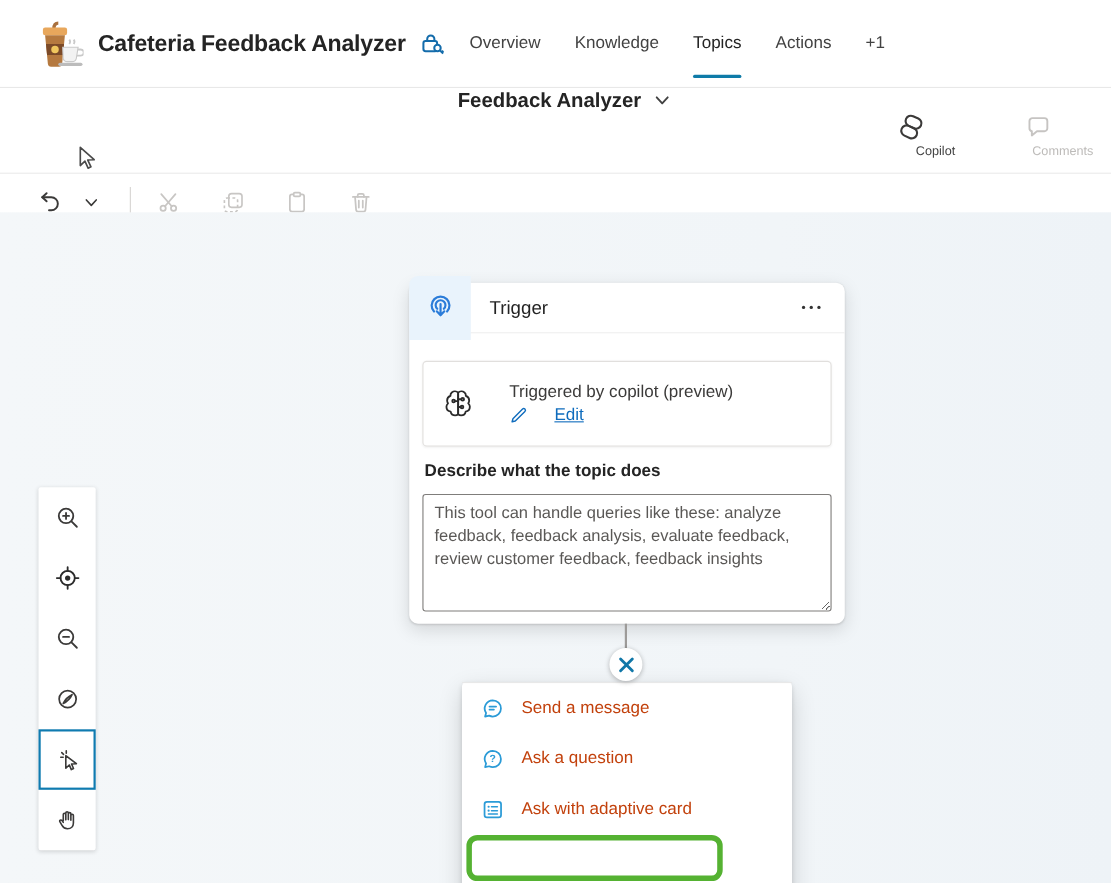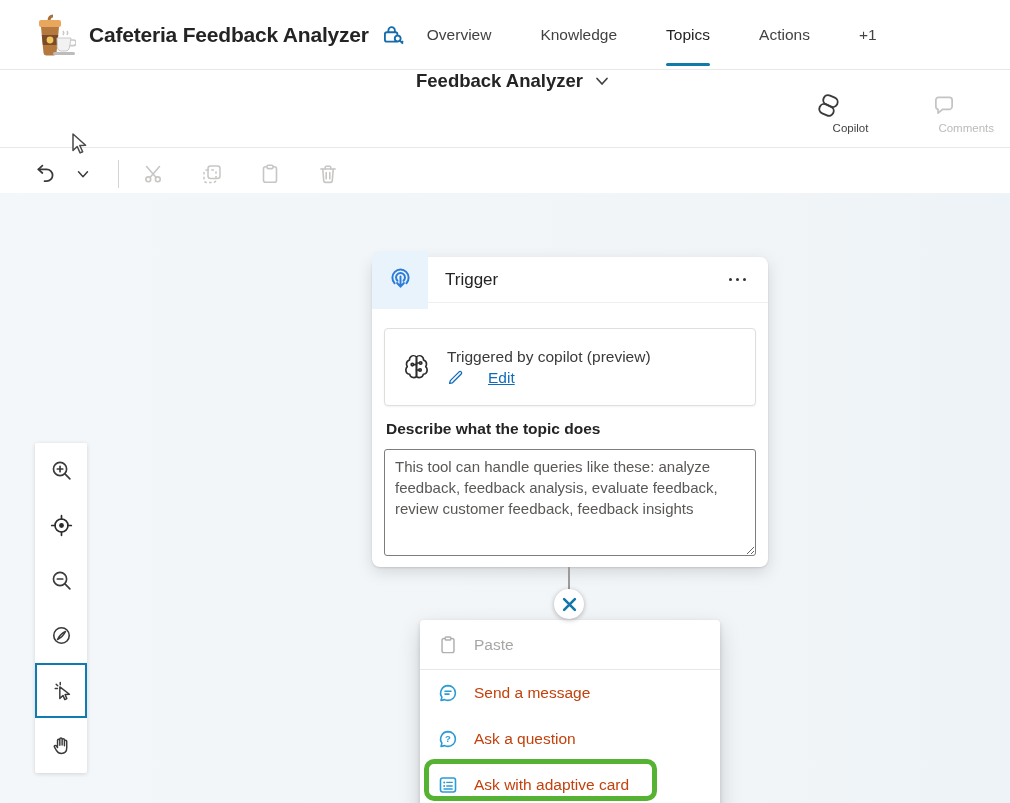--- a/index.html
+++ b/index.html
@@ -1,25 +1,25 @@
 <!DOCTYPE html>
 <html><head>
 <meta charset="utf-8">
 <style>
   * { margin:0; padding:0; box-sizing:border-box; }
   html,body { background:#fff; }
   body { font-family:"Liberation Sans", sans-serif; color:#242424; }
   .page { position:relative; width:1010px; height:803px; overflow:hidden; background:#fff; }
 
   
-  .hdr { display:flex; align-items:center; height:70px; padding:0 24px 0 26px; border-bottom:1px solid #e8e8e8; background:#fff; }
+  .hdr { display:flex; align-items:center; height:80px; padding:0 24px 0 26px; border-bottom:1px solid #e8e8e8; background:#fff; }
   .logo { width:50px; height:48px; flex:0 0 auto; }
   .app-title { margin-left:13px; font-size:21px; font-weight:700; letter-spacing:-.2px; white-space:nowrap; }
   .lock-badge { margin-left:10px; display:flex; align-items:center; }
-  .tabs { display:flex; gap:49px; margin-left:21px; height:62px; align-items:center;justify-content:center; }
+  .tabs { display:flex; gap:31px; margin-left:21px; height:62px; align-items:center;justify-content:center; }
   .tab { position:relative; height:62px; display:flex; align-items:center; font-size:15.5px; color:#424242; cursor:pointer; }
   .tab.active { font-weight:400; color:#242424; }
   .tab.active::after { content:""; position:absolute; left:0; right:0; bottom:0; height:3px; border-radius:3px; background:#0e7ba8; }
 
   
   .sub { display:flex; align-items:center; height:78px; padding:0 16px 0 34px; border-bottom:1px solid #e8e8e8; background:#fff;flex-direction:column; }
   .topic-picker { display:flex; align-items:center; gap:9px; cursor:pointer; }
   .topic-name { font-size:18.5px; font-weight:700; }
   .sub-right { margin-left:auto; display:flex; gap:26px; }
   .icon-btn { display:flex; flex-direction:column; align-items:center; gap:3px; min-width:54px; cursor:pointer; }
@@ -47,21 +47,21 @@
   
   .node { position:absolute; left:372px; top:64px; width:396px; height:310px; background:#fff; border-radius:8px;
           box-shadow:0 1px 2px rgba(0,0,0,.12), 0 5px 16px rgba(0,0,0,.13); }
   .node-hd { position:absolute; left:0; top:0; right:0; height:46px; border-bottom:1px solid #efefef; display:flex; align-items:center; }
   .node-ico { width:56px; height:58px; background:#e9f3fc; border-radius:8px 0 0 0; display:flex; align-items:center; justify-content:center; }
   .node-title { margin-left:17px; font-size:17px; color:#242424; }
   .node-more { margin-left:auto; margin-right:20px; display:flex; gap:3.5px; cursor:pointer; padding:6px 2px; }
   .node-more i { width:3.5px; height:3.5px; border-radius:50%; background:#333; }
   .src-box { position:absolute; left:12px; right:12px; top:71px; height:78px; border:1px solid #e1dfdd; border-radius:4px;
              box-shadow:0 1px 2px rgba(0,0,0,.05); display:flex; align-items:center; padding:0 16px; gap:15px; background:#fff; }
-  .src-lines { display:flex; flex-direction:column; gap:3px; }
+  .src-lines { display:flex; flex-direction:column; gap:3px;margin-left:16px; }
   .src-line1 { font-size:15.5px; color:#3b3a39; }
   .edit-row { display:flex; align-items:center; gap:24px; cursor:pointer; }
   .edit-link { font-size:15.5px; color:#0f6cbd; text-decoration:underline; }
   .desc-label { position:absolute; left:14px; top:163px; font-size:15.5px; font-weight:600; color:#242424; }
   .desc-ta { position:absolute; left:12px; top:192px; width:372px; height:107px; border:1px solid #7f7d7b; border-radius:3px;
              padding:6px 10px; font-family:"Liberation Sans",sans-serif; font-size:15px; line-height:21px; color:#5a5856;
              resize:both; outline:none; background:#fff; }
 
   
   .connector { position:absolute; left:568px; top:374px; width:2px; height:23px; background:#9d9b99; }
@@ -285,29 +285,20 @@
     </div>
 
     <div class="connector"></div>
     <div class="add-btn">
       <svg width="15" height="15" viewBox="0 0 14 14" fill="none" stroke="#1077a8" stroke-width="2.4" stroke-linecap="round">
         <path d="M2 2l10 10M12 2 2 12"></path>
       </svg>
     </div>
 
     <div class="menu">
-      <div class="menu-item disabled">
-        <span>
-          <svg width="22" height="22" viewBox="0 0 24 24" fill="none" stroke="#b3b0ad" stroke-width="1.6">
-            <rect x="5.5" y="4.8" width="13" height="15.5" rx="2"></rect>
-            <rect x="9" y="3.2" width="6" height="3.4" rx="1" fill="#fff"></rect>
-          </svg>
-        </span>
-        <span>Paste</span>
-      </div>
       <div class="menu-divider"></div>
       <div class="menu-item">
         <span>
           <svg width="22" height="22" viewBox="0 0 22 22" fill="none" stroke="#2b9bd7" stroke-width="1.6" stroke-linecap="round" stroke-linejoin="round">
             <path d="M11 3.6a7.4 7.4 0 0 1 0 14.8c-1.2 0-2.3-.3-3.3-.8L4 18.4l.9-3.3A7.4 7.4 0 0 1 11 3.6z"></path>
             <path d="M8 9.3h6M8 12.1h4"></path>
           </svg>
         </span>
         <span>Send a message</span>
       </div>

